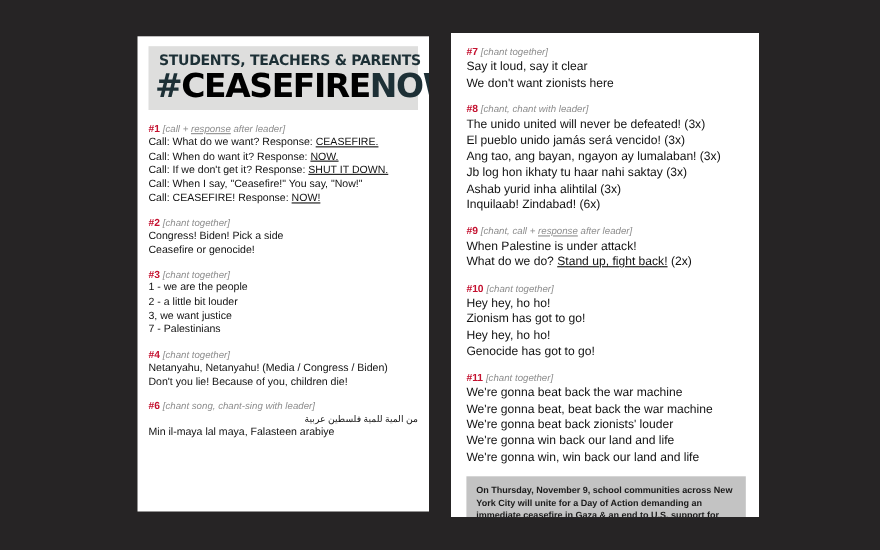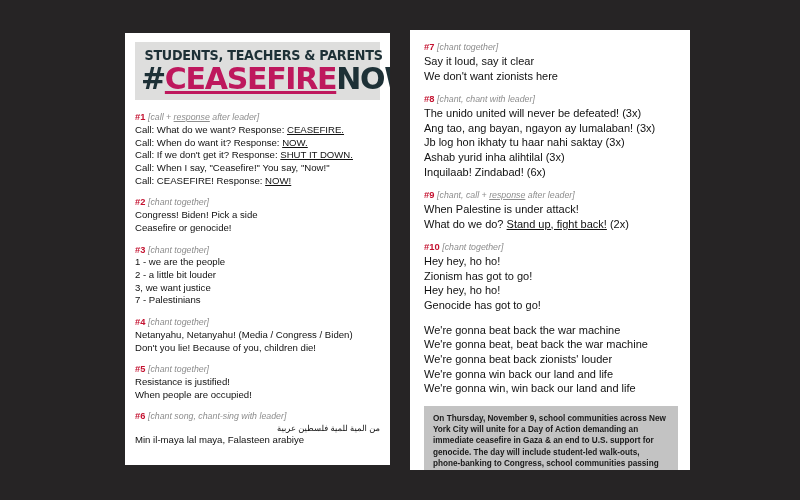--- a/index.html
+++ b/index.html
@@ -70,21 +70,21 @@
   .banner-l3 {
     margin-top: 2px;
     white-space: nowrap;
     font-family: "DejaVu Sans", sans-serif;
     font-weight: 700;
     font-size: 30px;
     letter-spacing: -1.3px;
     line-height: 1;
   }
   .banner-l3 .hash { color: #1d3036; }
-  .banner-l3 .ceasefire { color: #be185d; text-decoration: underline; }
+  .banner-l3 .ceasefire { color: #000000; }
   .banner-l3 .now { color: #1d3036; }
 
   
   .chant {
     margin-bottom: 9px;
   }
   .chant-head {
     font-size: 9.3px;
     line-height: 1.35;
     white-space: nowrap;
@@ -172,27 +172,20 @@
           </div>
         </div>
         <div class="chant">
           <div class="chant-head"><span class="chant-num">#4 </span><span class="chant-note">[chant together]</span></div>
           <div class="chant-lines">
             <div>Netanyahu, Netanyahu! (Media / Congress / Biden)</div>
             <div>Don't you lie! Because of you, children die!</div>
           </div>
         </div>
         <div class="chant">
-          <div class="chant-head"><span class="chant-num">#5 </span><span class="chant-note">[chant together]</span></div>
-          <div class="chant-lines">
-            <div>Resistance is justified!</div>
-            <div>When people are occupied!</div>
-          </div>
-        </div>
-        <div class="chant">
           <div class="chant-head"><span class="chant-num">#6 </span><span class="chant-note">[chant song, chant-sing with leader]</span></div>
           <div class="arabic">من المية للمية فلسطين عربية</div>
           <div class="chant-lines">
             <div>Min il-maya lal maya, Falasteen arabiye</div>
           </div>
         </div>
       </div>
   </div>
 
   <div class="page page-right">
@@ -201,20 +194,21 @@
           <div class="chant-head"><span class="chant-num">#7 </span><span class="chant-note">[chant together]</span></div>
           <div class="chant-lines">
             <div>Say it loud, say it clear</div>
             <div>We don't want zionists here</div>
           </div>
         </div>
         <div class="chant">
           <div class="chant-head"><span class="chant-num">#8 </span><span class="chant-note">[chant, chant with leader]</span></div>
           <div class="chant-lines">
             <div>The unido united will never be defeated! (3x)</div>
+            <div>El pueblo unido jamás será vencido! (3x)</div>
             <div>Ang tao, ang bayan, ngayon ay lumalaban! (3x)</div>
             <div>Jb log hon ikhaty tu haar nahi saktay (3x)</div>
             <div>Ashab yurid inha alihtilal (3x)</div>
             <div>Inquilaab! Zindabad! (6x)</div>
           </div>
         </div>
         <div class="chant">
           <div class="chant-head"><span class="chant-num">#9 </span><span class="chant-note">[chant, call + <u>response</u> after leader]</span></div>
           <div class="chant-lines">
             <div>When Palestine is under attack!</div>
@@ -224,20 +218,21 @@
         <div class="chant">
           <div class="chant-head"><span class="chant-num">#10 </span><span class="chant-note">[chant together]</span></div>
           <div class="chant-lines">
             <div>Hey hey, ho ho!</div>
             <div>Zionism has got to go!</div>
             <div>Hey hey, ho ho!</div>
             <div>Genocide has got to go!</div>
           </div>
         </div>
         <div class="chant">
+          <div class="chant-head"><span class="chant-num">#11 </span><span class="chant-note">[chant together]</span></div>
           <div class="chant-lines">
             <div>We're gonna beat back the war machine</div>
             <div>We're gonna beat, beat back the war machine</div>
             <div>We're gonna beat back zionists' louder</div>
             <div>We're gonna win back our land and life</div>
             <div>We're gonna win, win back our land and life</div>
           </div>
         </div>
       </div>
 

